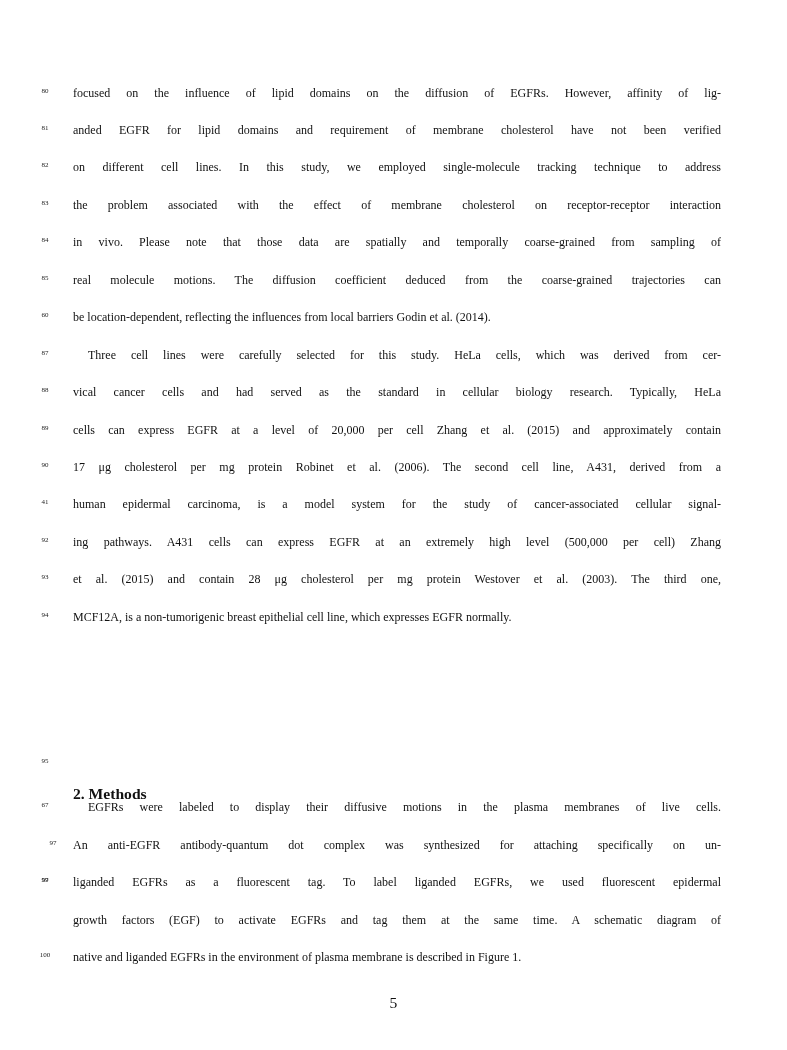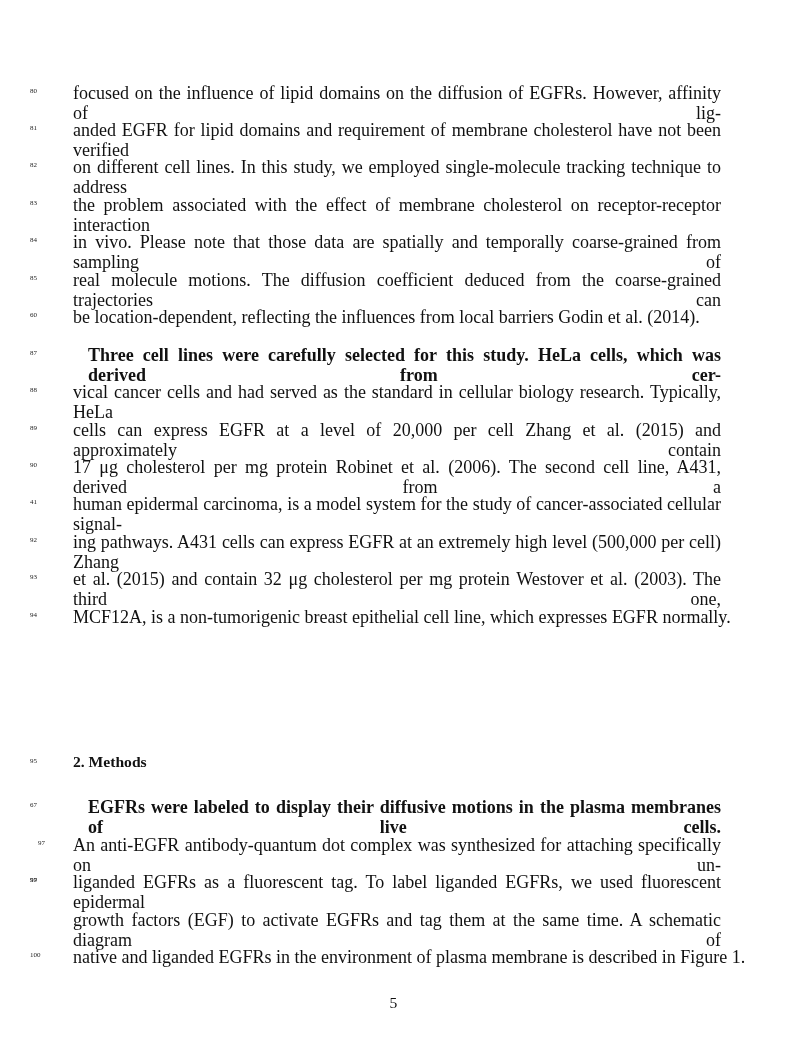--- a/index.html
+++ b/index.html
@@ -1,24 +1,24 @@
 <!DOCTYPE html>
 <html><head>
   <meta charset="utf-8">
   <style>
     html, body { margin: 0; padding: 0; background: #ffffff; }
     body { width: 787px; height: 1050px; position: relative; overflow: hidden;
       font-family: "Liberation Serif", serif; color: #111; }
-    .line { position: absolute; left: 73px; width: 648px; font-size: 18px; line-height: 20px;
+    .line { position: absolute; left: 73px; width: 648px; font-size: 12px; line-height: 20px;
       white-space: nowrap; }
     .justify { text-align: justify; text-align-last: justify; white-space: normal; }
-    .lineno { position: absolute; width: 30px; text-align: left; font-size: 7px;
+    .lineno { position: absolute; width: 30px; text-align: center; font-size: 7px;
       font-family: "Liberation Serif", serif; color: #222; }
-    .indent { padding-left: 15px; box-sizing: border-box; font-weight: bold; }
-    .heading { font-weight: bold; font-size: 15.6px; }
+    .indent { padding-left: 15px; box-sizing: border-box; }
+    .heading { font-weight: bold; font-size: 15.6px; margin-top: 32px; }
     .pagenum { position: absolute; left: 0; width: 787px; text-align: center; top: 994px;
       font-size: 15.6px; }
   </style>
 </head>
 <body>
 
 <div>
 
   <div class="lineno" style="left:30px;top:87px">80</div>
   <div class="line justify" style="top:83px">focused on the influence of lipid domains on the diffusion of EGFRs.  However, affinity of lig-</div>
@@ -53,21 +53,21 @@
   <div class="lineno" style="left:30px;top:461px">90</div>
   <div class="line justify" style="top:457px">17 μg cholesterol per mg protein Robinet et al. (2006). The second cell line, A431, derived from a</div>
 
   <div class="lineno" style="left:30px;top:498px">41</div>
   <div class="line justify" style="top:494px">human epidermal carcinoma, is a model system for the study of cancer-associated cellular signal-</div>
 
   <div class="lineno" style="left:30px;top:536px">92</div>
   <div class="line justify" style="top:532px">ing pathways.  A431 cells can express EGFR at an extremely high level (500,000 per cell) Zhang</div>
 
   <div class="lineno" style="left:30px;top:573px">93</div>
-  <div class="line justify" style="top:569px">et al. (2015) and contain 32 μg cholesterol per mg protein Westover et al. (2003).  The third one,</div>
+  <div class="line justify" style="top:569px">et al. (2015) and contain 28 μg cholesterol per mg protein Westover et al. (2003).  The third one,</div>
 
   <div class="lineno" style="left:30px;top:611px">94</div>
   <div class="line" style="top:607px">MCF12A, is a non-tumorigenic breast epithelial cell line, which expresses EGFR normally.</div>
 
   <div class="lineno" style="left:30px;top:757px">95</div>
   <div class="line heading" style="top:752px">2. Methods</div>
 
   <div class="lineno" style="left:30px;top:801px">67</div>
   <div class="line justify indent" style="top:797px">EGFRs were labeled to display their diffusive motions in the plasma membranes of live cells.</div>
 

